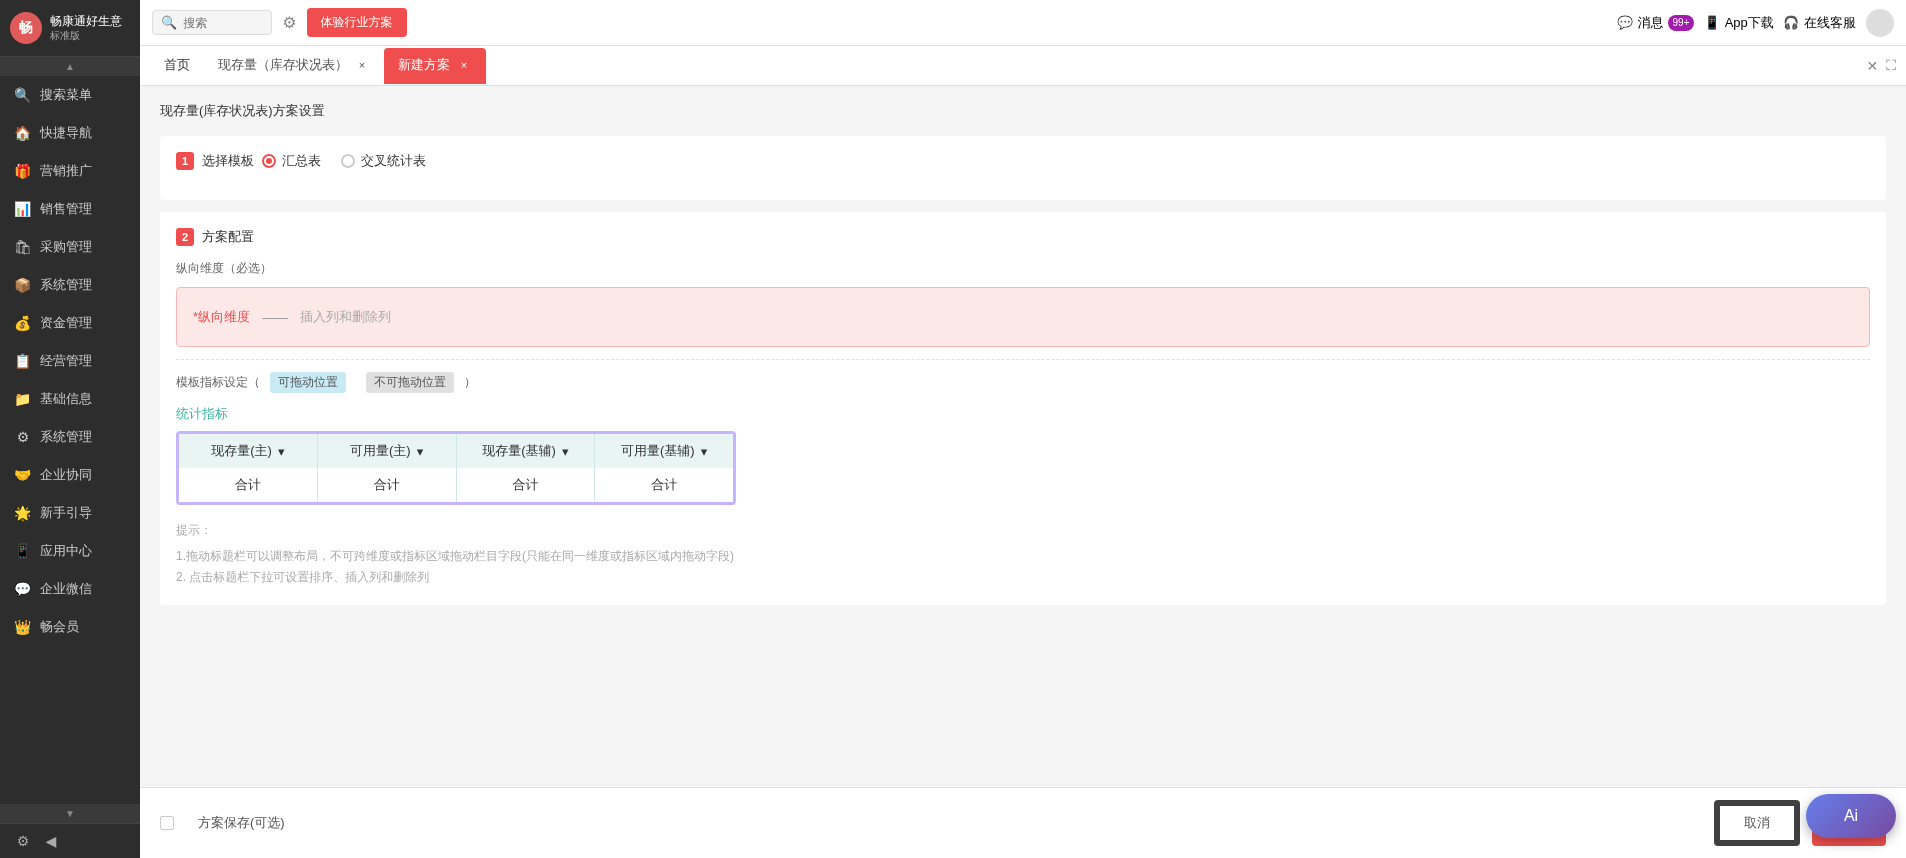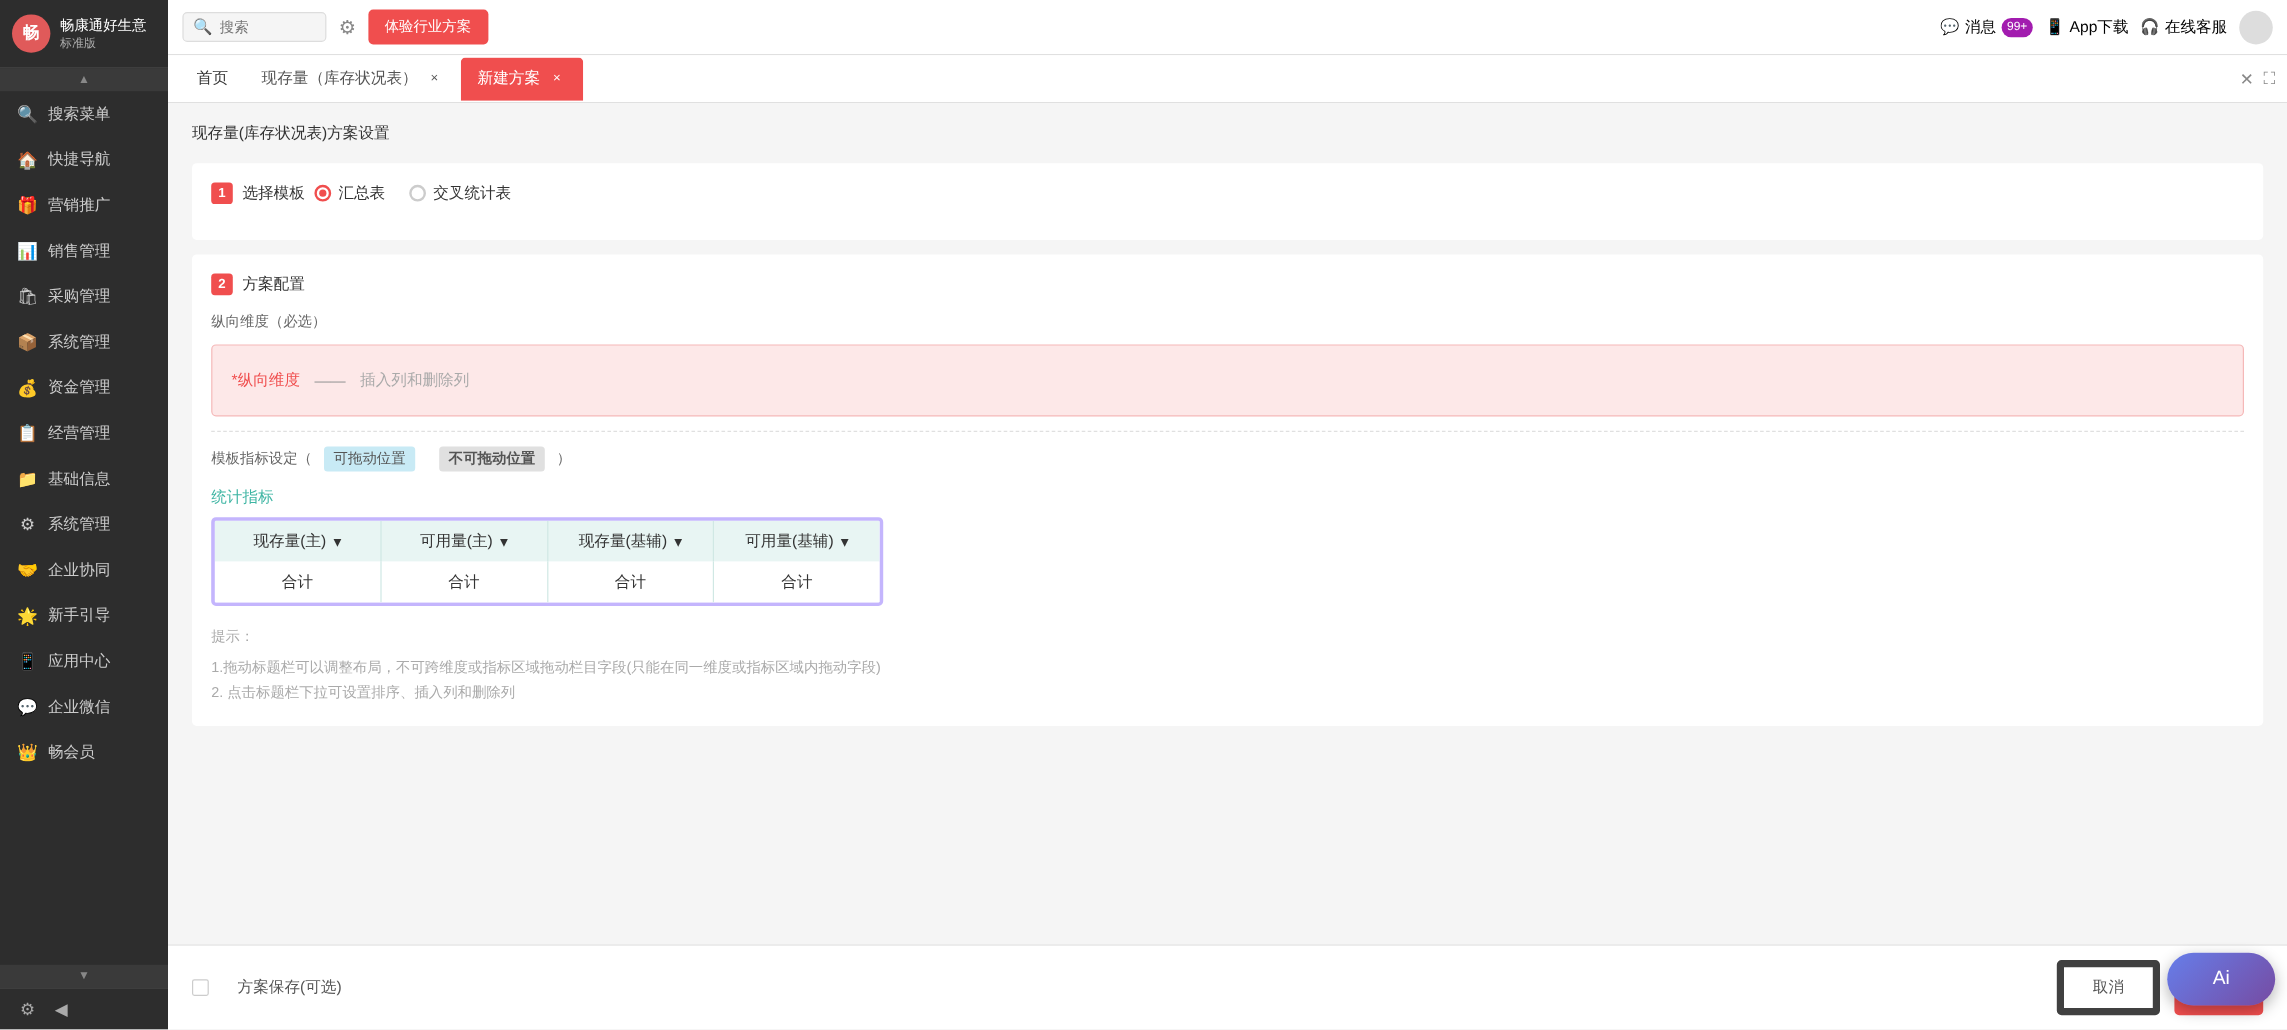--- a/index.html
+++ b/index.html
@@ -323,21 +323,20 @@
       padding: 2px 8px;
       font-size: 12px;
       color: #555;
     }
     .indicator-non-draggable {
       background: #e0e0e0;
       border-radius: 3px;
       padding: 2px 8px;
       font-size: 12px;
       color: #555;
-      font-weight: bold;
     }
 
     
     .stats-section-title {
       color: #3eb5a3;
       font-size: 13px;
       margin-bottom: 8px;
       font-weight: 500;
     }
     .stats-table {

